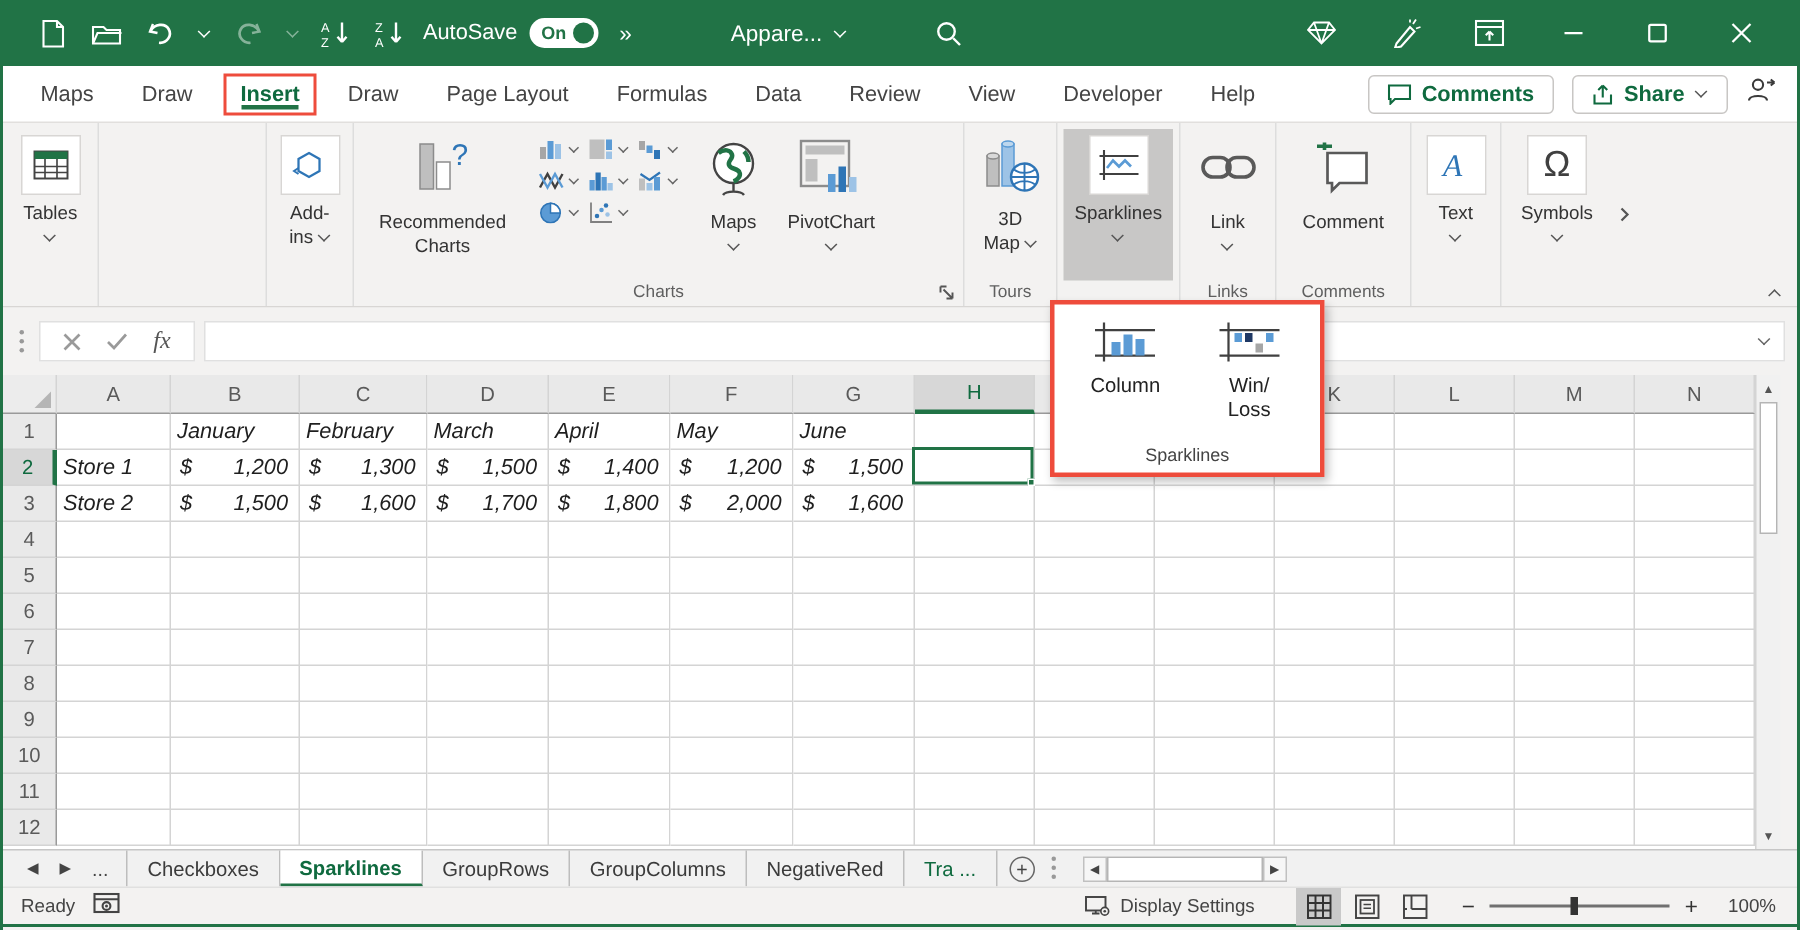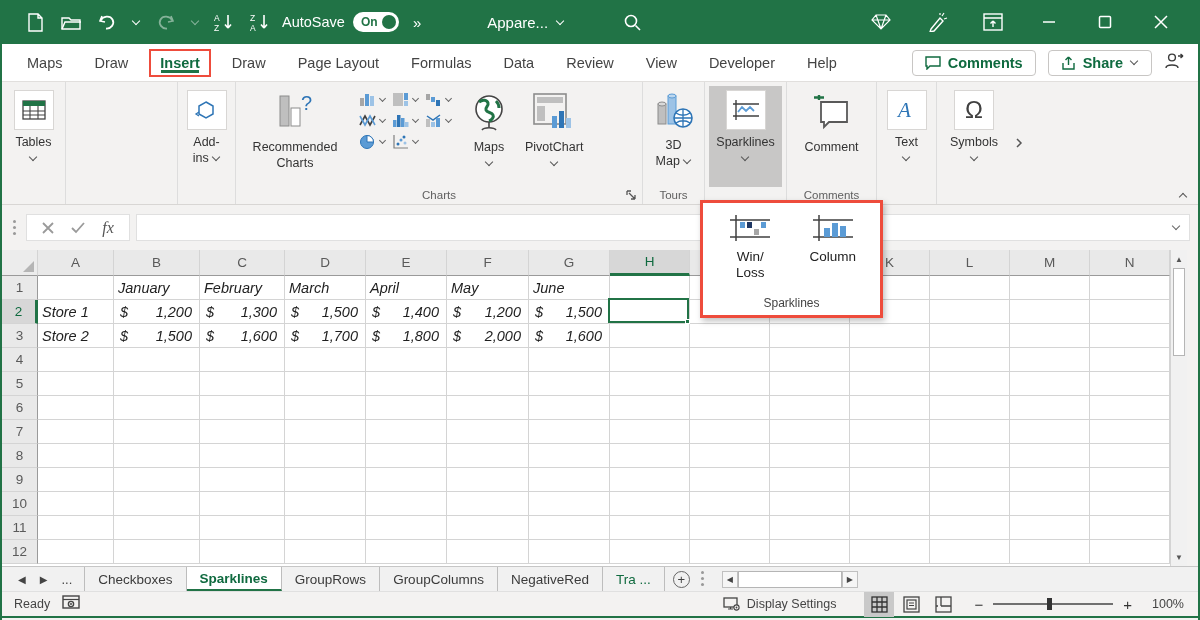--- a/index.html
+++ b/index.html
@@ -440,20 +440,37 @@
               </svg>
           </span>
           <span class="blabel">Sparklines</span>
           <span class="chev bchev"></span>
         </div>
       </div>
       <div class="rgroup-caption"></div>
     </div>
 
 
+    <div class="rgroup" style="width:64px">
+      <div class="rgroup-content">
+        <div class="bigbtn">
+          <span style="margin:4px 0 6px">
+            <svg width="40" height="36" viewBox="0 0 40 36">
+                <rect x="3" y="11" width="18" height="13" rx="6.5" fill="none" stroke="#595959" stroke-width="2.4"></rect>
+                <rect x="19" y="11" width="18" height="13" rx="6.5" fill="none" stroke="#595959" stroke-width="2.4"></rect>
+              </svg>
+          </span>
+          <span class="blabel">Link</span>
+          <span class="chev bchev"></span>
+        </div>
+      </div>
+      <div class="rgroup-caption">
+          <span>Links</span>
+        </div>
+    </div>
 
     <div class="rgroup" style="width:90px">
       <div class="rgroup-content">
         <div class="bigbtn">
           <span style="margin:4px 0 6px">
             <svg width="42" height="36" viewBox="0 0 42 36">
                 <path d="M10 8 h26 v20 h-18 l-5 5 v-5 h-3 z" fill="#fff" stroke="#595959" stroke-width="1.8"></path>
                 <path d="M8 6 v-5 M3 3.5 h10" stroke="#217346" stroke-width="2.4"></path>
               </svg>
           </span>
@@ -790,35 +807,35 @@
     <div class="vsb-btn">▲</div>
     <div class="vsb-thumb"></div>
     <div class="vsb-btn vsb-down">▼</div>
   </div>
 
   <div class="spark-menu">
     <div class="spark-items">
       <div class="spark-item">
         <svg width="44" height="30" viewBox="0 0 44 30">
             <path d="M8 2 v26 M2 7 h40 M2 24 h40" stroke="#404040" stroke-width="1.5"></path>
+            <rect x="13" y="15" width="6" height="9" fill="#5b9bd5"></rect>
+            <rect x="21" y="10" width="6" height="14" fill="#5b9bd5"></rect>
+            <rect x="29" y="13" width="6" height="11" fill="#5b9bd5"></rect>
+          </svg>
+        <span class="spark-label">Column</span>
+      </div>
+      <div class="spark-item">
+        <svg width="44" height="30" viewBox="0 0 44 30">
+            <path d="M8 2 v26 M2 7 h40 M2 24 h40" stroke="#404040" stroke-width="1.5"></path>
             <rect x="12" y="9" width="5" height="6" fill="#5b9bd5"></rect>
             <rect x="19" y="9" width="5" height="6" fill="#1f3864"></rect>
             <rect x="26" y="16" width="5" height="6" fill="#a6a6a6"></rect>
             <rect x="33" y="9" width="5" height="6" fill="#5b9bd5"></rect>
           </svg>
         <span class="spark-label" style="width:42px">Win/ Loss</span>
-      </div>
-      <div class="spark-item">
-        <svg width="44" height="30" viewBox="0 0 44 30">
-            <path d="M8 2 v26 M2 7 h40 M2 24 h40" stroke="#404040" stroke-width="1.5"></path>
-            <rect x="13" y="15" width="6" height="9" fill="#5b9bd5"></rect>
-            <rect x="21" y="10" width="6" height="14" fill="#5b9bd5"></rect>
-            <rect x="29" y="13" width="6" height="11" fill="#5b9bd5"></rect>
-          </svg>
-        <span class="spark-label">Column</span>
       </div>
     </div>
     <div class="spark-caption">Sparklines</div>
   </div>
 
   <div class="sheetbar">
     <div class="snav">
       <span>◀</span>
       <span>▶</span>
       <span class="dots">...</span>

